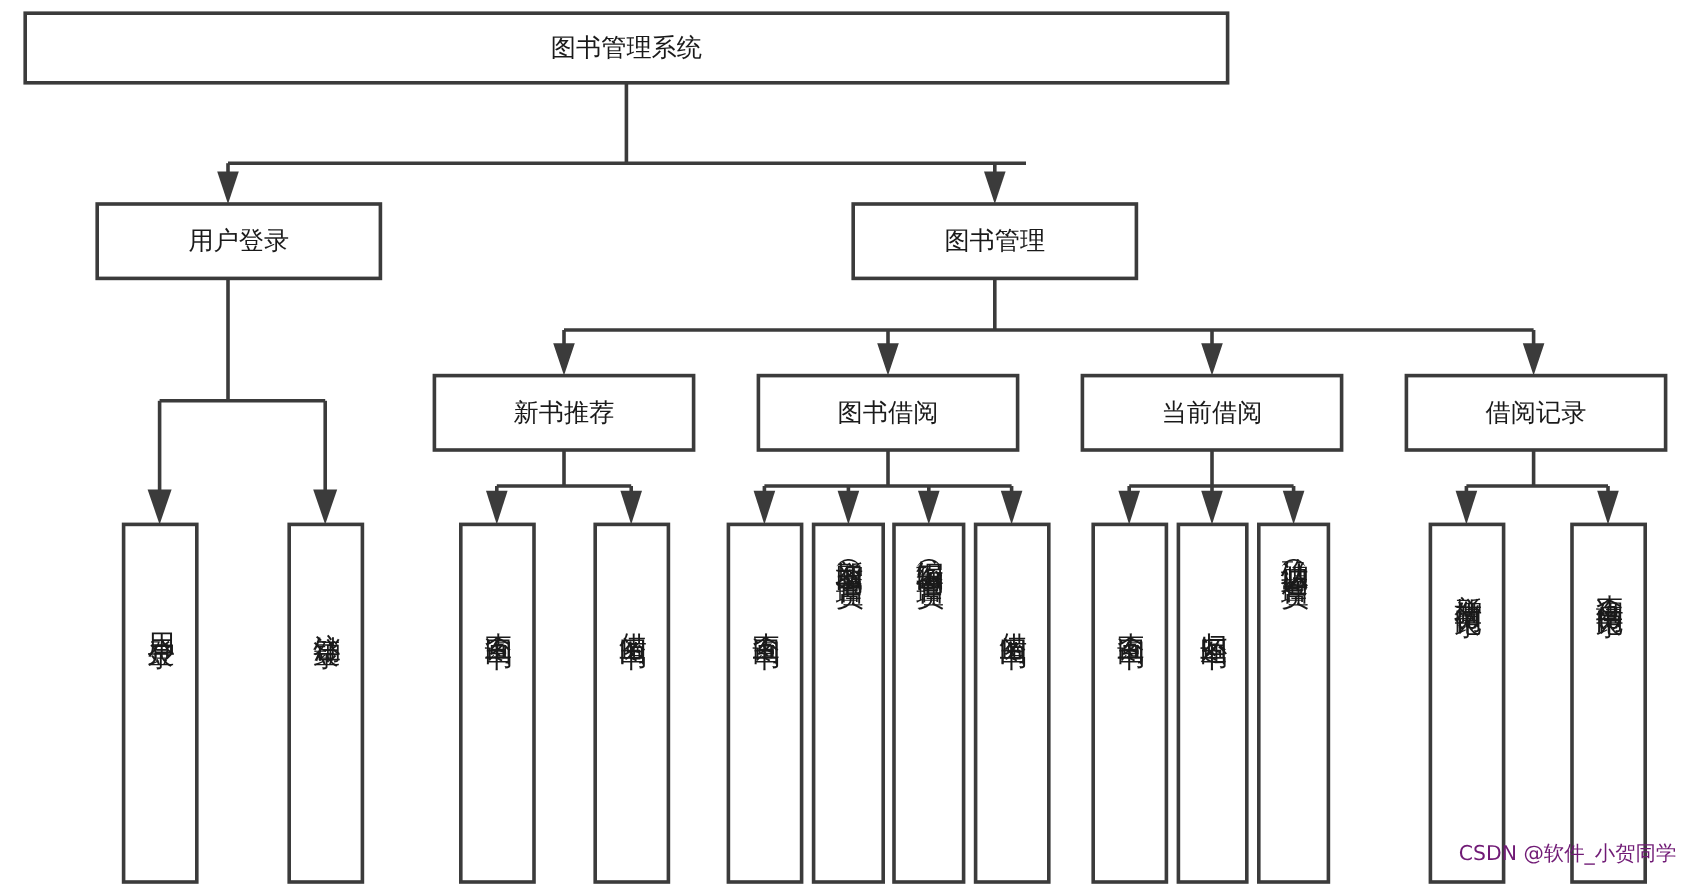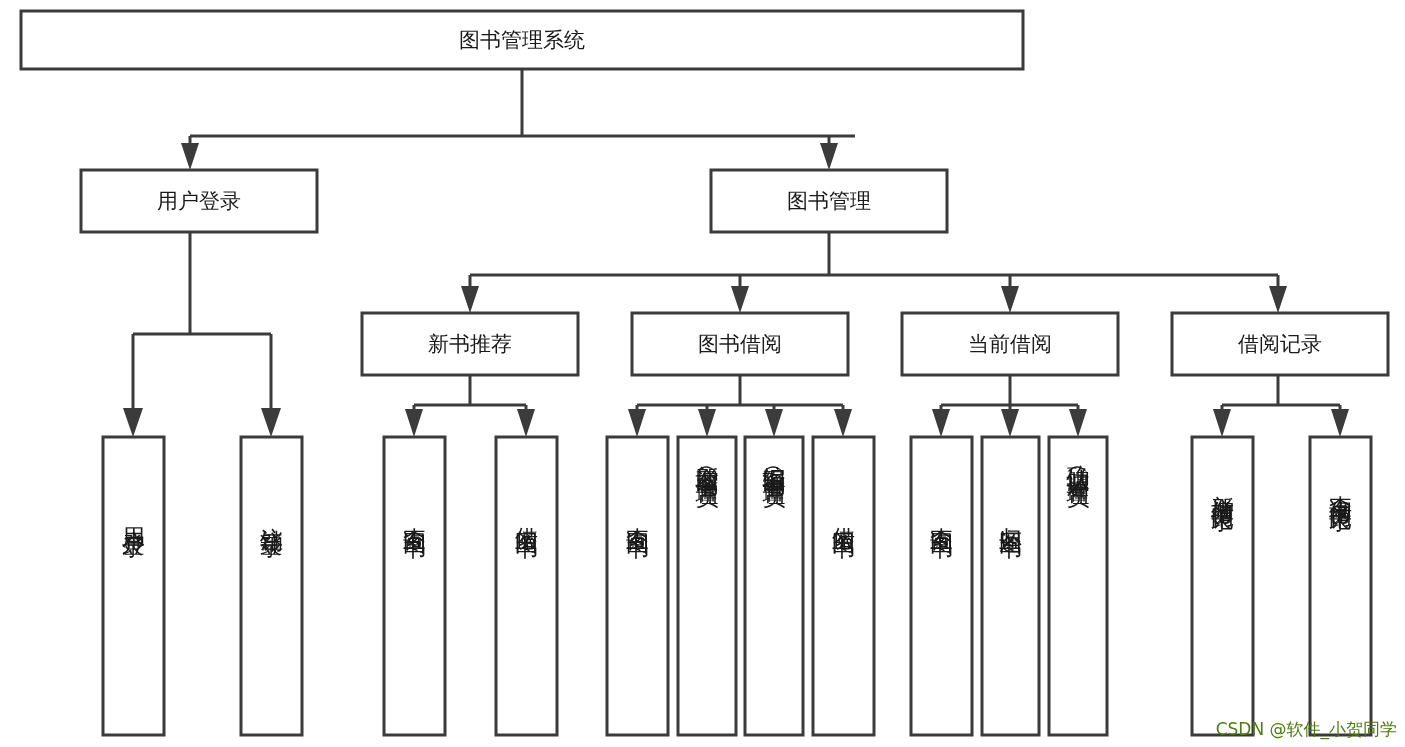--- a/index.html
+++ b/index.html
@@ -61,24 +61,24 @@
     font-family: "DejaVu Sans", "Liberation Sans", sans-serif;
     font-size: 23px;
     line-height: 1;
     color: #1a1a1a;
     letter-spacing: 3px;
     white-space: nowrap;
   }
   .watermark {
     position: absolute;
     right: 8px;
-    bottom: 6px;
+    bottom: 24px;
     font-family: "DejaVu Sans", "Liberation Sans", sans-serif;
     font-size: 17px;
-    color: #4d7c0f;
+    color: #701a75;
     white-space: nowrap;
   }
 </style>
 </head>
 <body>
 
 <div id="diagram-root">
 
   <svg class="diagram" viewBox="0 0 1405 747" xmlns="http://www.w3.org/2000/svg">
 

